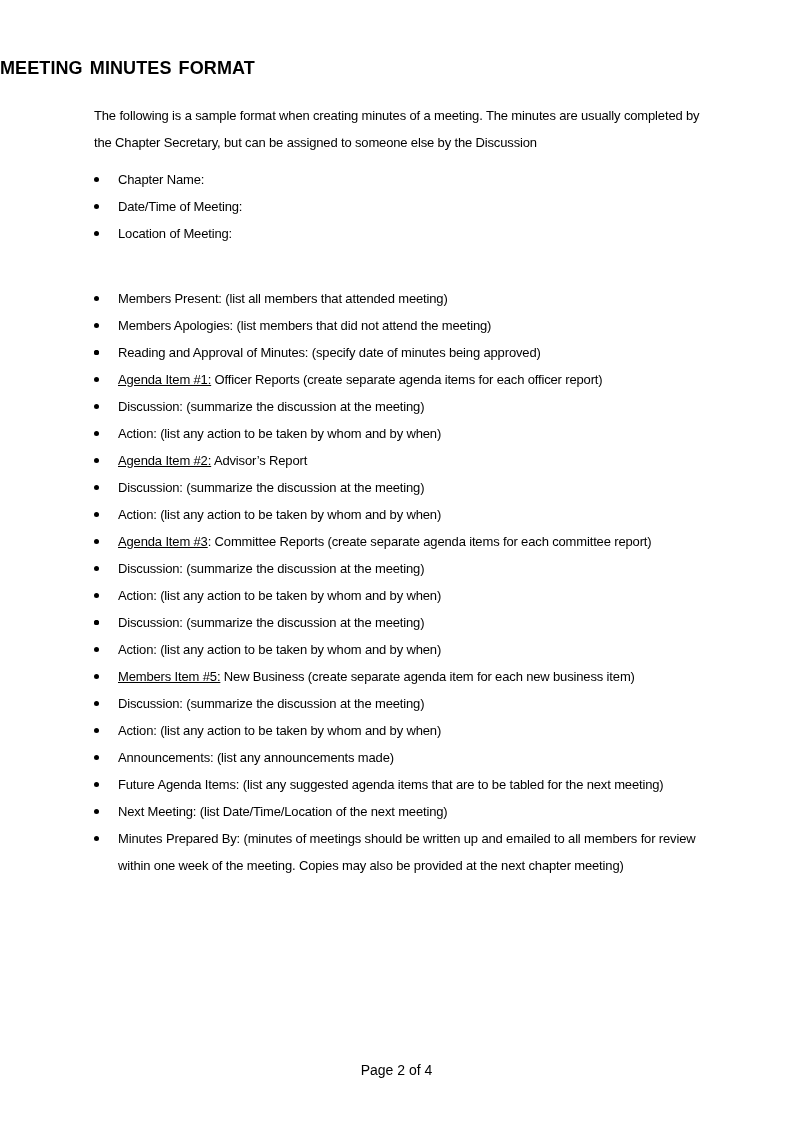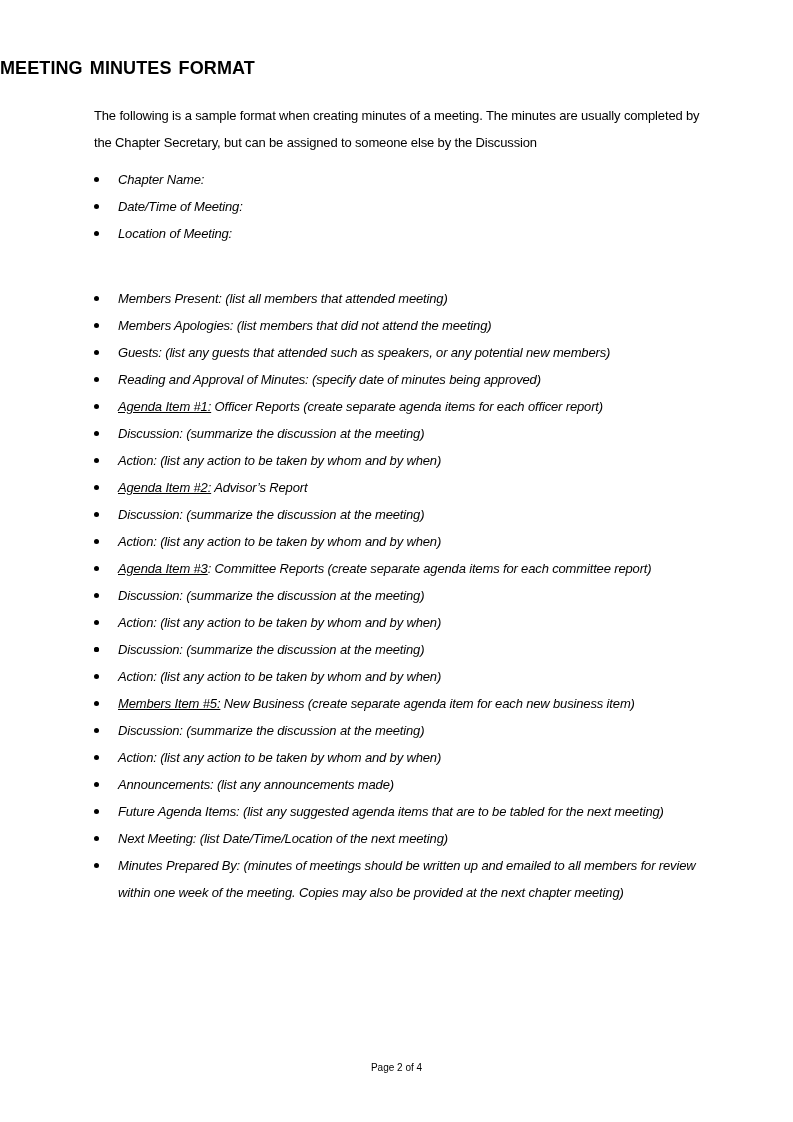--- a/index.html
+++ b/index.html
@@ -4,46 +4,46 @@
 <style>
   html, body { margin: 0; padding: 0; background: #ffffff; }
   body { width: 793px; height: 1122px; position: relative; overflow: hidden;
          font-family: "Liberation Sans", "DejaVu Sans", sans-serif; color: #000; }
   .title { position: absolute; top: 58px; left: 0; width: 793px; 
            font-size: 18px; font-weight: bold; letter-spacing: 0.1px; word-spacing: 2px; }
   .intro { position: absolute; left: 94px; top: 102px; width: 620px; font-size: 13px;
            line-height: 27px; letter-spacing: -0.15px; }
   .list { position: absolute; left: 94px; width: 620px; margin: 0; padding: 0; list-style: none; }
   .list li { position: relative; padding-left: 24px; font-size: 13px; line-height: 27px;
-             letter-spacing: -0.15px; font-style: italic; }
+             letter-spacing: -0.15px; }
   .list li .bullet { position: absolute; left: 0; top: 11px; width: 5px; height: 5px;
                      border-radius: 50%; background: #000; }
   .list1 { top: 166px; }
   .list2 { top: 276px; margin-top: 9px; }
   .u { text-decoration: underline; }
   .footer { position: absolute; top: 1062px; left: 0; width: 793px; text-align: center;
-            font-size: 10px; }
+            font-size: 14px; }
 </style>
 </head>
 <body>
 
 <div class="title">MEETING MINUTES  FORMAT</div>
 
 <div class="intro">The following is a sample format when creating minutes of a meeting. The minutes are usually completed by the Chapter Secretary, but can be assigned to someone else by the  Discussion</div>
 
 <ul class="list list1">
   <li><span class="bullet"></span><span>Chapter Name:</span></li>
   <li><span class="bullet"></span><span>Date/Time of Meeting:</span></li>
   <li><span class="bullet"></span><span>Location of Meeting:</span></li>
 </ul>
 
 <ul class="list list2" id="items-list">
     <li><span class="bullet"></span><span>Members Present: (list all members that attended meeting)</span></li>
     <li><span class="bullet"></span><span>Members Apologies: (list members that did not attend the meeting)</span></li>
-    <li><span class="bullet"></span><span>Guests: (list any guests that attended such as speakers, or any potential new members)</span></li>
+    <li><span class="bullet"></span></li>
     <li><span class="bullet"></span><span>Reading and Approval of Minutes: (specify date of minutes being approved)</span></li>
     <li><span class="bullet"></span><span class="u">Agenda Item #1:</span><span> Officer Reports (create separate agenda items for each officer report)</span></li>
     <li><span class="bullet"></span><span>Discussion: (summarize the discussion at the meeting)</span></li>
     <li><span class="bullet"></span><span>Action: (list any action to be taken by whom and by when)</span></li>
     <li><span class="bullet"></span><span class="u">Agenda Item #2:</span><span> Advisor’s Report</span></li>
     <li><span class="bullet"></span><span>Discussion: (summarize the discussion at the meeting)</span></li>
     <li><span class="bullet"></span><span>Action: (list any action to be taken by whom and by when)</span></li>
     <li><span class="bullet"></span><span class="u">Agenda Item #3</span><span>: Committee Reports (create separate agenda items for each committee report)</span></li>
     <li><span class="bullet"></span><span>Discussion: (summarize the discussion at the meeting)</span></li>
     <li><span class="bullet"></span><span>Action: (list any action to be taken by whom and by when)</span></li>

